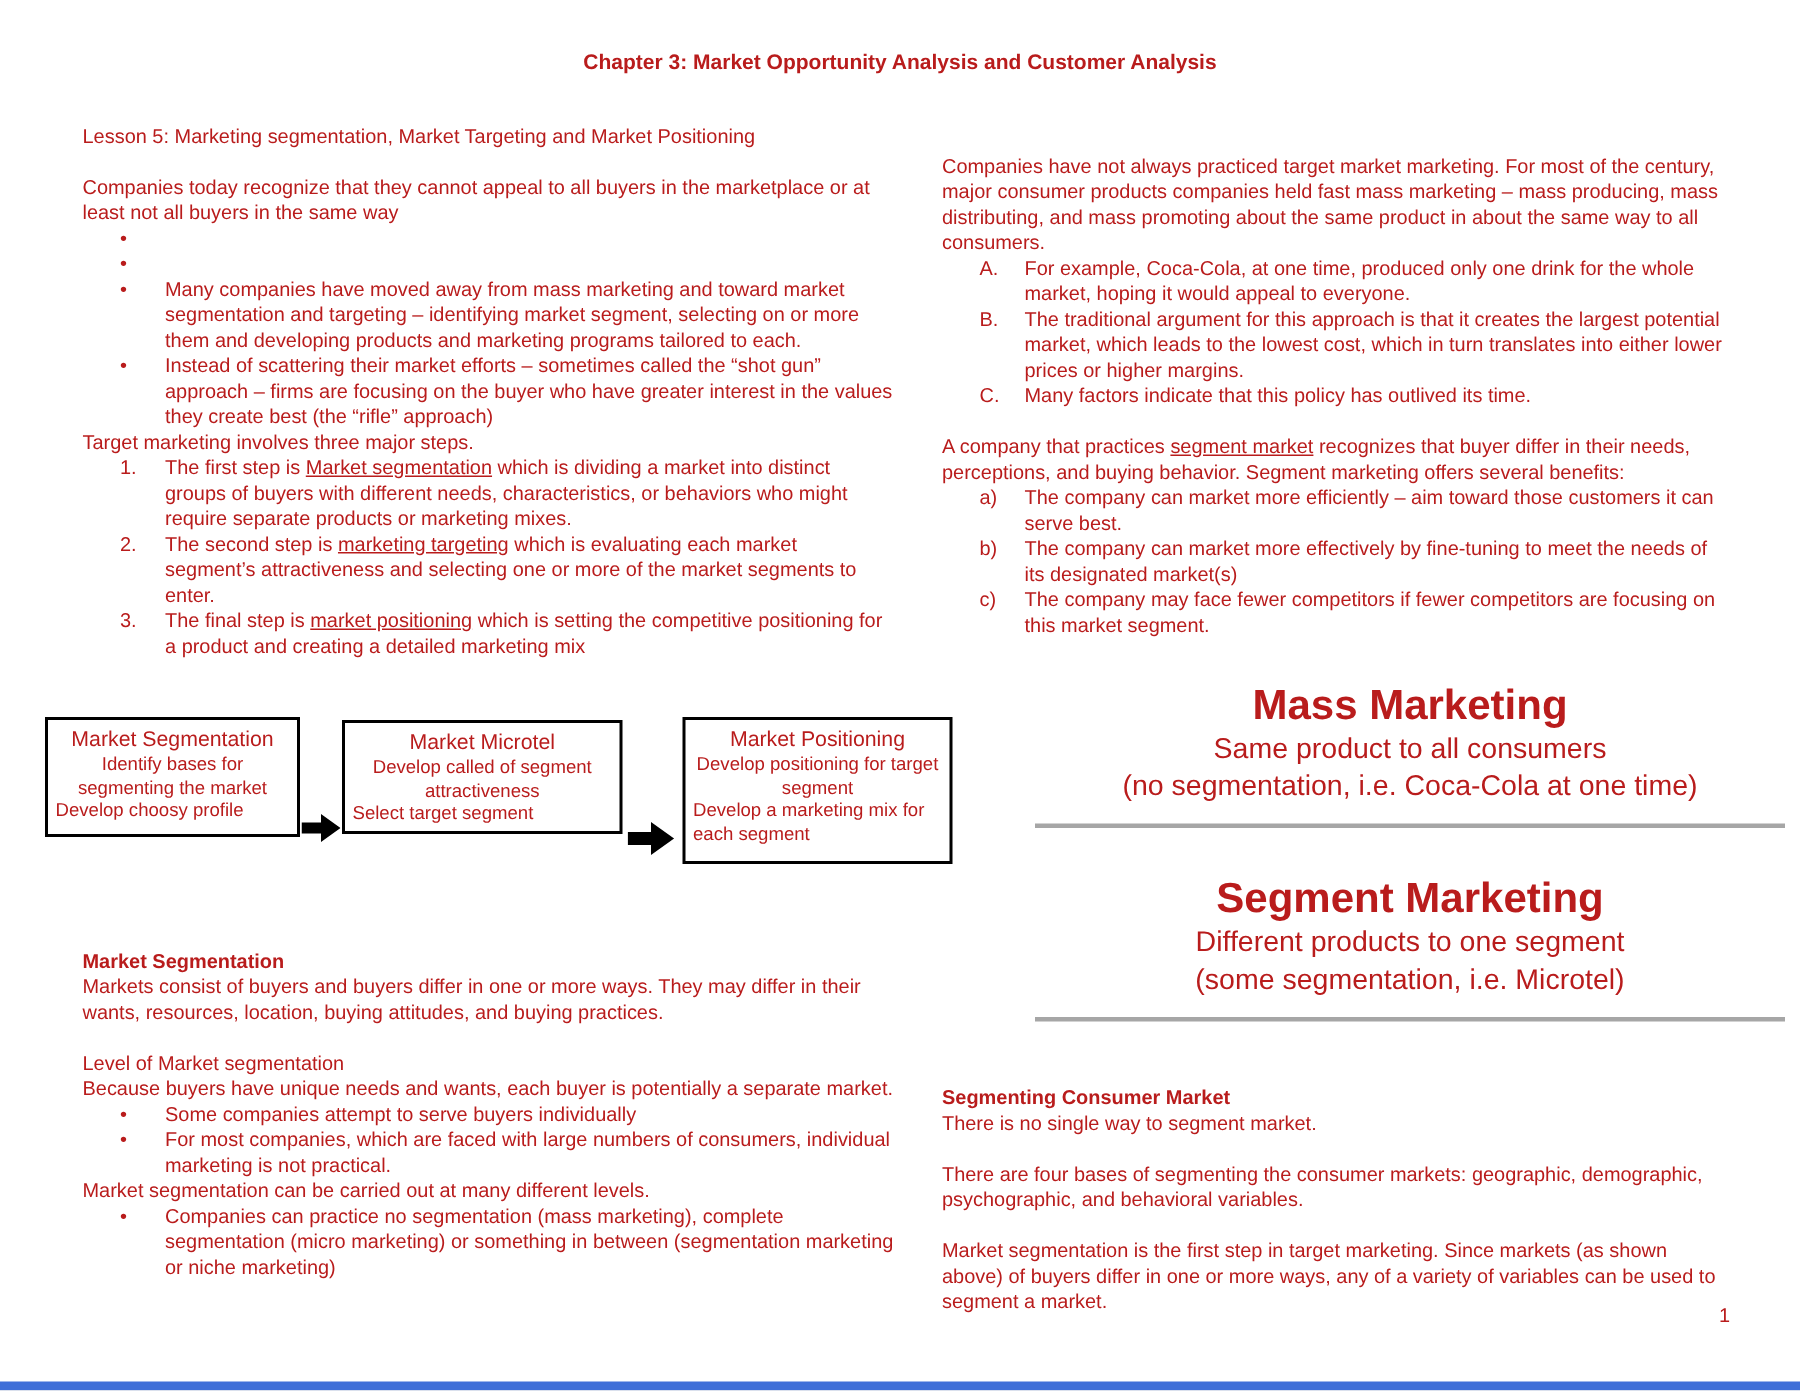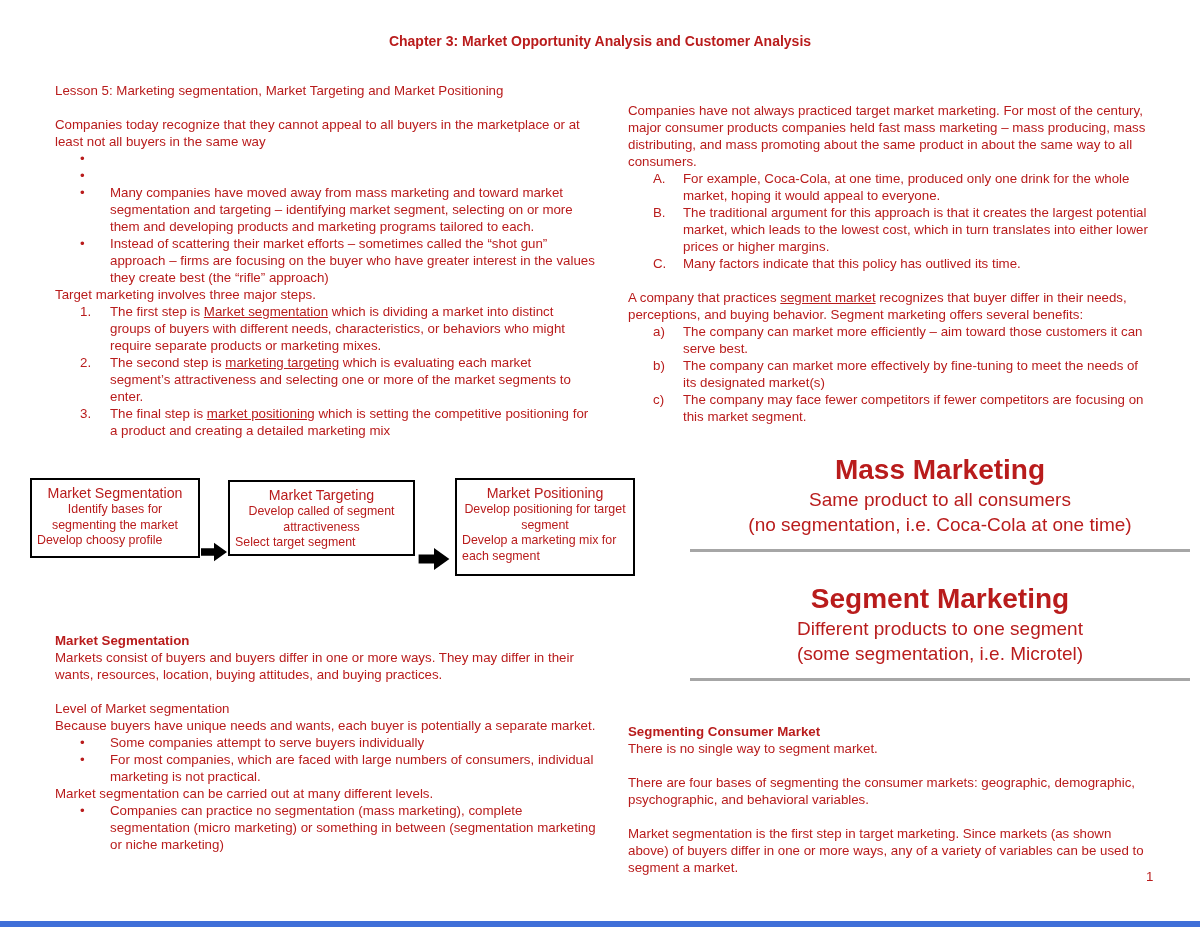--- a/index.html
+++ b/index.html
@@ -90,21 +90,21 @@
       <div class="pbox-title">Market Segmentation</div>
       <div>Identify bases for segmenting the market</div>
       <div class="left-line">Develop choosy profile</div>
     </div>
     <div class="arrow" id="arrow1">
       <svg width="26" height="20" viewBox="0 0 28 20">
           <path d="M0 6 H14 V0 L28 10 L14 20 V14 H0 Z" fill="#000"></path>
         </svg>
     </div>
     <div class="pbox" id="box2">
-      <div class="pbox-title">Market Targeting</div>
+      <div class="pbox-title">Market Microtel</div>
       <div>Develop called of segment attractiveness</div>
       <div class="left-line">Select target segment</div>
     </div>
     <div class="arrow" id="arrow2">
       <svg width="32" height="22" viewBox="0 0 28 20">
           <path d="M0 6 H14 V0 L28 10 L14 20 V14 H0 Z" fill="#000"></path>
         </svg>
     </div>
     <div class="pbox" id="box3">
       <div class="pbox-title">Market Positioning</div>

